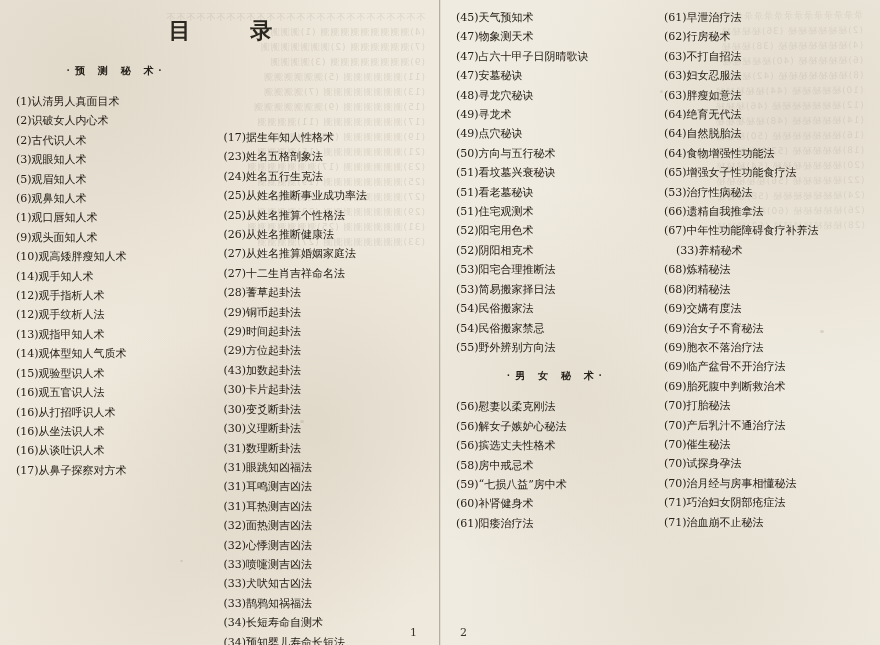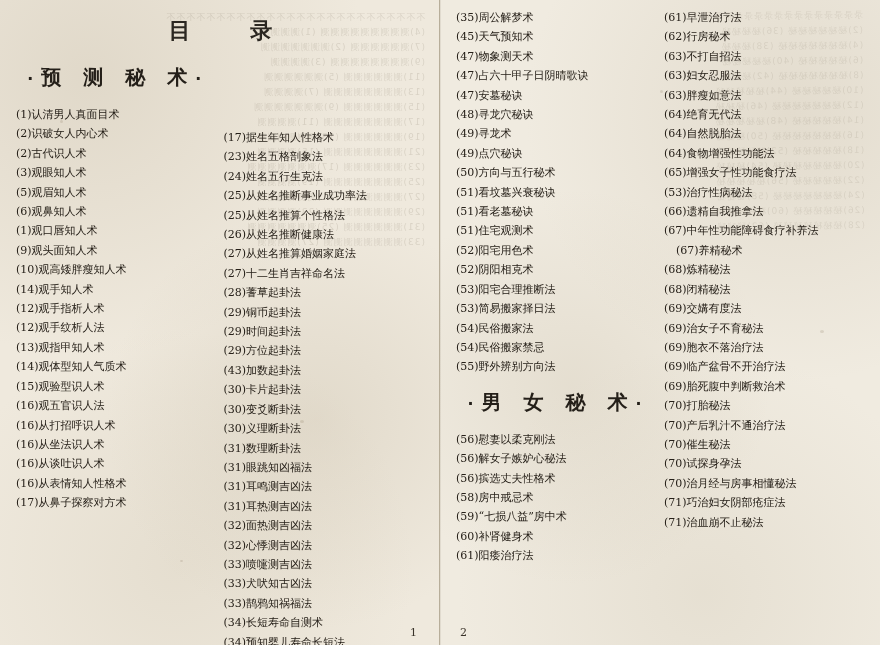--- a/index.html
+++ b/index.html
@@ -83,22 +83,22 @@
   .cols {
     display: flex;
     gap: 6px;
     height: 560px;
   }
   .col {
     width: 50%;
     box-sizing: border-box;
   }
   .section-head {
-    font-family: Liberation Mono, monospace;
-    font-size: 20px;
+    font-family: Liberation Sans, sans-serif;
+    font-size: 10px;
     font-weight: 700;
     color: #241f19;
     letter-spacing: 5px;
     text-align: center;
     margin: 12px 0 14px 0;
     white-space: nowrap;
   }
   .entry {
     font-family: "DejaVu Serif", serif;
     font-size: 11px;
@@ -177,21 +177,20 @@
             <div class="entry">(14)观手知人术</div>
             <div class="entry">(12)观手指析人术</div>
             <div class="entry">(12)观手纹析人法</div>
             <div class="entry">(13)观指甲知人术</div>
             <div class="entry">(14)观体型知人气质术</div>
             <div class="entry">(15)观验型识人术</div>
             <div class="entry">(16)观五官识人法</div>
             <div class="entry">(16)从打招呼识人术</div>
             <div class="entry">(16)从坐法识人术</div>
             <div class="entry">(16)从谈吐识人术</div>
-            <div class="entry">(16)从表情知人性格术</div>
             <div class="entry">(17)从鼻子探察对方术</div>
           </div>
         </div>
         <div class="col">
           <div style="height:76px"></div>
           <div>
             <div class="entry">(17)据生年知人性格术</div>
             <div class="entry">(23)姓名五格剖象法</div>
             <div class="entry">(24)姓名五行生克法</div>
             <div class="entry">(25)从姓名推断事业成功率法</div>
@@ -242,21 +241,20 @@
 (20)秘秘秘秘秘秘秘 (54)秘秘秘
 (22)秘秘秘秘秘 (56)秘秘秘秘秘
 (24)秘秘秘秘秘秘秘 (58)秘秘秘
 (26)秘秘秘秘秘 (60)秘秘秘秘秘
 (28)秘秘秘秘秘秘秘 (62)秘秘秘</div>
 
     <div class="page-inner">
       <div class="cols" style="height:600px">
         <div class="col">
           <div>
-            <div class="entry">(35)周公解梦术</div>
             <div class="entry">(45)天气预知术</div>
             <div class="entry">(47)物象测天术</div>
             <div class="entry">(47)占六十甲子日阴晴歌诀</div>
             <div class="entry">(47)安墓秘诀</div>
             <div class="entry">(48)寻龙穴秘诀</div>
             <div class="entry">(49)寻龙术</div>
             <div class="entry">(49)点穴秘诀</div>
             <div class="entry">(50)方向与五行秘术</div>
             <div class="entry">(51)看坟墓兴衰秘诀</div>
             <div class="entry">(51)看老墓秘诀</div>
@@ -287,21 +285,21 @@
             <div class="entry">(63)不打自招法</div>
             <div class="entry">(63)妇女忍服法</div>
             <div class="entry">(63)胖瘦如意法</div>
             <div class="entry">(64)绝育无代法</div>
             <div class="entry">(64)自然脱胎法</div>
             <div class="entry">(64)食物增强性功能法</div>
             <div class="entry">(65)增强女子性功能食疗法</div>
             <div class="entry">(53)治疗性病秘法</div>
             <div class="entry">(66)遗精自我推拿法</div>
             <div class="entry">(67)中年性功能障碍食疗补养法</div>
-            <div class="entry indent2">(67)养精秘术</div>
+            <div class="entry indent2">(33)养精秘术</div>
             <div class="entry">(68)炼精秘法</div>
             <div class="entry">(68)闭精秘法</div>
             <div class="entry">(69)交媾有度法</div>
             <div class="entry">(69)治女子不育秘法</div>
             <div class="entry">(69)胞衣不落治疗法</div>
             <div class="entry">(69)临产盆骨不开治疗法</div>
             <div class="entry">(69)胎死腹中判断救治术</div>
             <div class="entry">(70)打胎秘法</div>
             <div class="entry">(70)产后乳汁不通治疗法</div>
             <div class="entry">(70)催生秘法</div>

